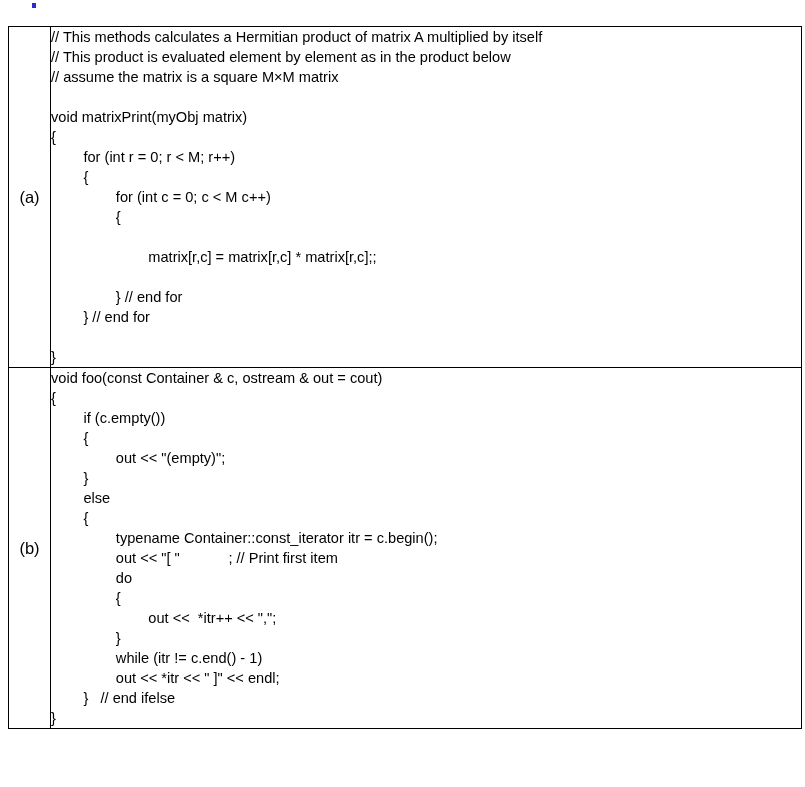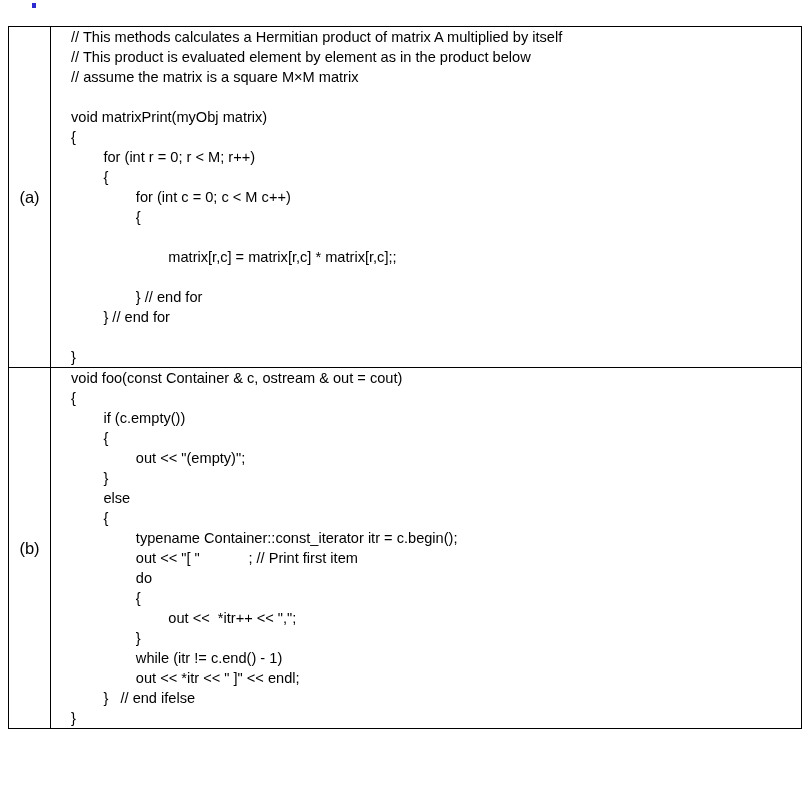--- a/index.html
+++ b/index.html
@@ -58,21 +58,20 @@
     font-size: 14.6px;
     line-height: 20px;
     white-space: pre;
     letter-spacing: 0px;
     color: #000000;
   }
 
   .code-line {
     white-space: pre;
     min-height: 20px;
-    margin-left: 20px;
   }
 </style>
 </head>
 <body>
 
 <div id="stray-mark"></div>
 
 <table id="code-table">
   <tbody>
     <tr>

